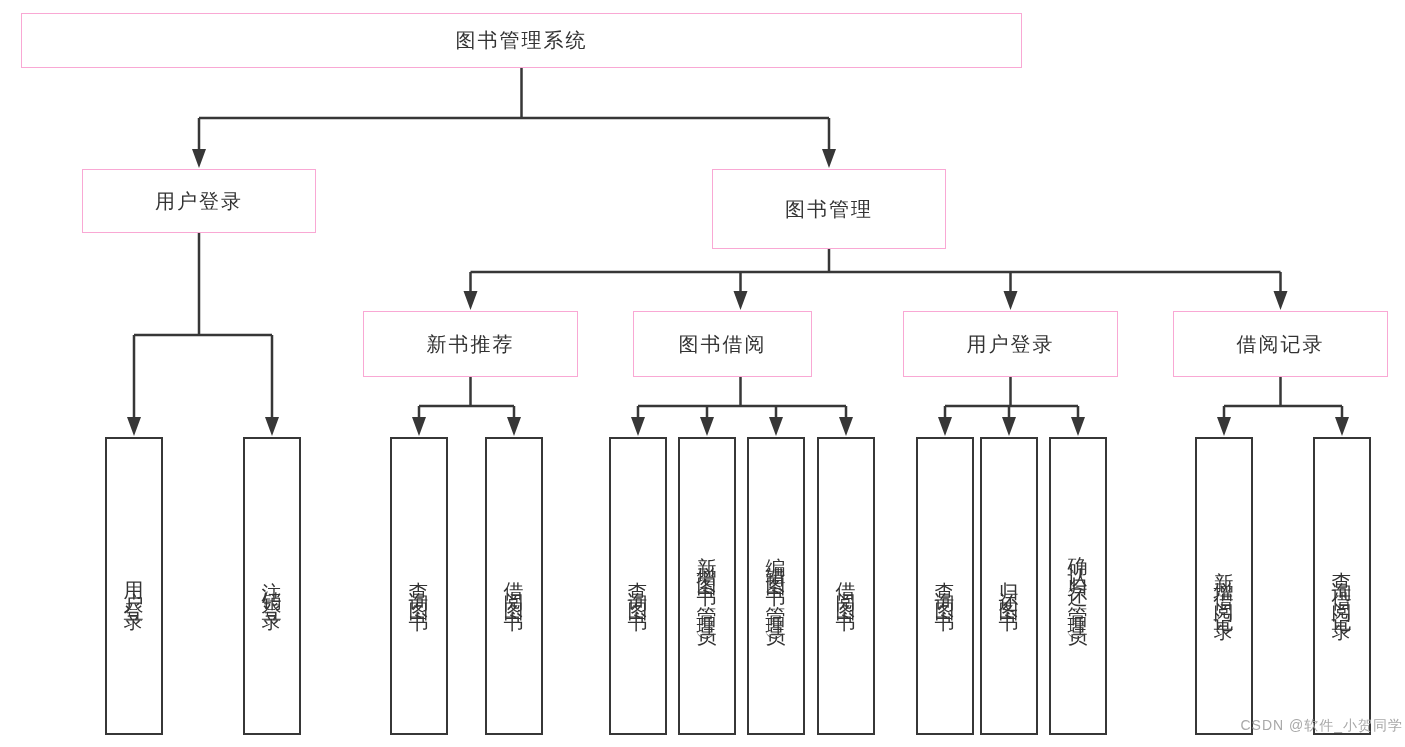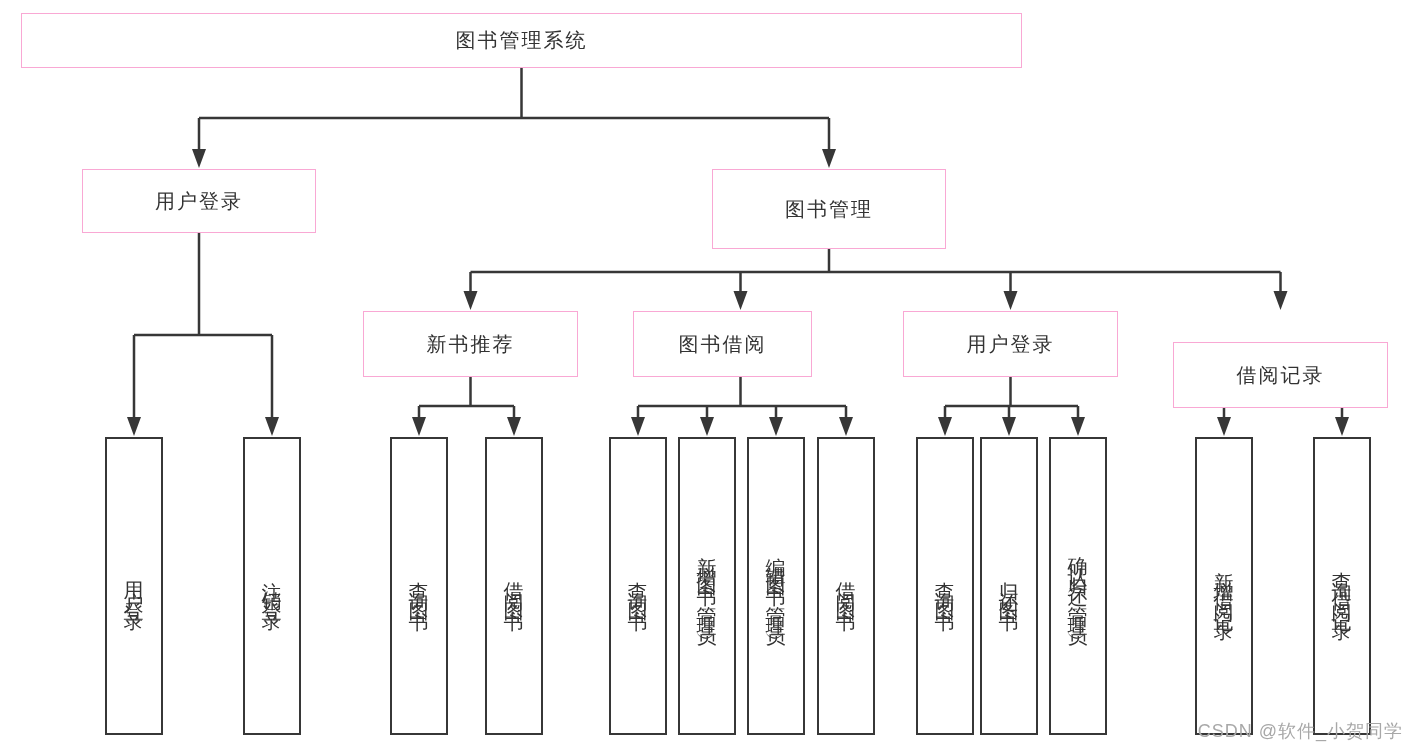--- a/index.html
+++ b/index.html
@@ -46,22 +46,22 @@
     text-orientation: mixed;
     font-size: 20px;
     line-height: 1;
     letter-spacing: 10px;
     color: #333333;
     white-space: nowrap;
   }
   .watermark {
     position: absolute;
     right: 2px;
-    bottom: 4px;
-    font-size: 18px;
+    bottom: 12px;
+    font-size: 14px;
     letter-spacing: 1px;
     color: #a8a8a8;
     z-index: 4;
     white-space: nowrap;
   }
 </style>
 </head>
 <body>
 
 <div class="canvas">
@@ -88,21 +88,21 @@
   </svg>
 
   <div class="hbox" style="left:21px; top:13px; width:1001px; height:55px;">图书管理系统</div>
 
   <div class="hbox" style="left:82px; top:169px; width:234px; height:64px;">用户登录</div>
   <div class="hbox" style="left:712px; top:169px; width:234px; height:80px;">图书管理</div>
 
   <div class="hbox" style="left:363px; top:311px; width:215px; height:66px;">新书推荐</div>
   <div class="hbox" style="left:633px; top:311px; width:179px; height:66px;">图书借阅</div>
   <div class="hbox" style="left:903px; top:311px; width:215px; height:66px;">用户登录</div>
-  <div class="hbox" style="left:1173px; top:311px; width:215px; height:66px;margin-top:31px;">借阅记录</div>
+  <div class="hbox" style="left:1173px; top:311px; width:215px; height:66px;">借阅记录</div>
 
   <div class="vbox" style="left:105px; top:437px; width:58px; height:298px;">
     <span class="vtext">用户登录</span>
   </div>
   <div class="vbox" style="left:243px; top:437px; width:58px; height:298px;">
     <span class="vtext">注销登录</span>
   </div>
 
   <div class="vbox" style="left:390px; top:437px; width:58px; height:298px;">
     <span class="vtext">查询图书</span>

